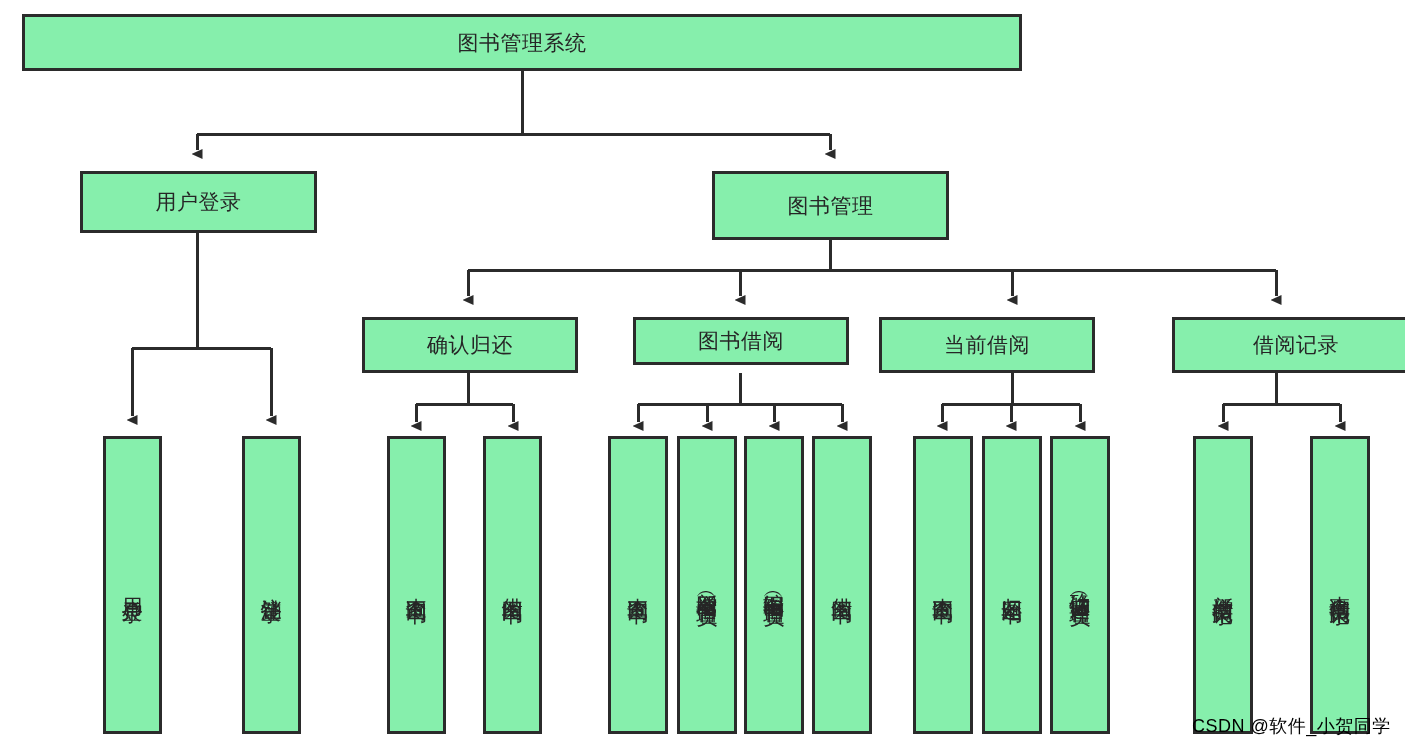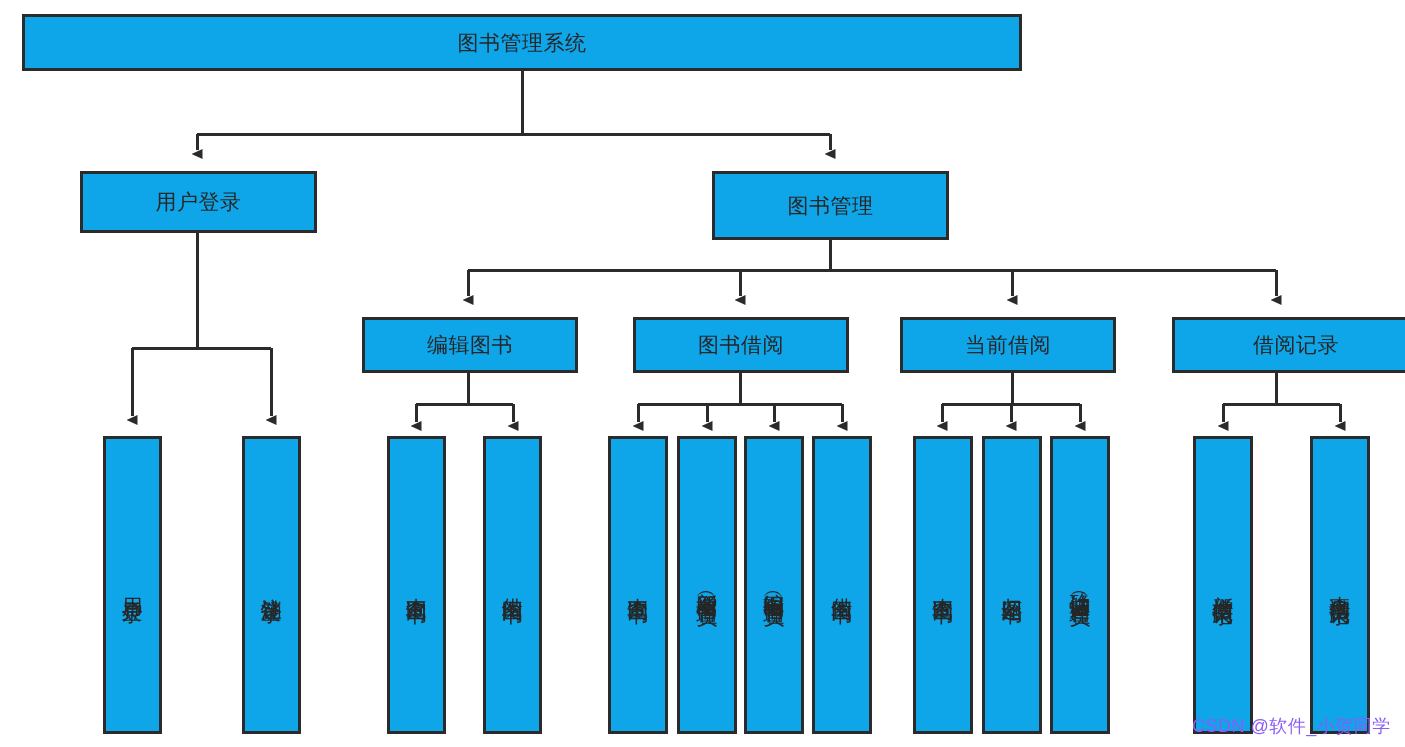--- a/index.html
+++ b/index.html
@@ -21,21 +21,21 @@
     position: absolute;
     left: 0;
     top: 0;
     width: 1405px;
     height: 747px;
     pointer-events: none;
   }
   .node {
     position: absolute;
     box-sizing: border-box;
-    background: #0ea5e9;
+    background: #86efac;
     border: 3px solid #2b2b2b;
     display: flex;
     align-items: center;
     justify-content: center;
     color: #262626;
   }
   .node.horiz .node-label {
     white-space: nowrap;
     font-size: 21px;
     line-height: 1.1;
@@ -51,21 +51,21 @@
     font-size: 21px;
     line-height: 1.32;
     letter-spacing: 2px;
     text-align: center;
     white-space: nowrap;
   }
   .root .node-label { font-size: 22px; }
   .watermark {
     position: absolute;
     font-size: 18px;
-    color: #8b5cf6;
+    color: #000000;
     white-space: nowrap;
     letter-spacing: 0.5px;
   }
 </style>
 </head>
 <body>
 
 <div id="stage">
 
   <svg id="wires" viewBox="0 0 1405 747" xmlns="http://www.w3.org/2000/svg">
@@ -124,28 +124,28 @@
 
   <div class="node horiz" style="left:80px; top:171px; width:237px; height:62px;">
     <span class="node-label">用户登录</span>
   </div>
 
   <div class="node horiz" style="left:712px; top:171px; width:237px; height:69px;">
     <span class="node-label">图书管理</span>
   </div>
 
   <div class="node horiz" style="left:362px; top:317px; width:216px; height:56px;">
-    <span class="node-label">编辑图书</span>
-  </div>
-
-  <div class="node horiz" style="left:633px; top:317px; width:216px; height:56px;">
+    <span class="node-label">确认归还</span>
+  </div>
+
+  <div class="node horiz" style="left:633px; top:317px; width:216px; height:48px;">
     <span class="node-label">图书借阅</span>
   </div>
 
-  <div class="node horiz" style="left:900px; top:317px; width:216px; height:56px;">
+  <div class="node horiz" style="left:879px; top:317px; width:216px; height:56px;">
     <span class="node-label">当前借阅</span>
   </div>
 
   <div class="node horiz" style="left:1172px; top:317px; width:248px; height:56px;">
     <span class="node-label">借阅记录</span>
   </div>
 
   <div class="node vert" style="left:103px; top:436px; width:59px; height:298px;">
     <span class="node-label">用户登录</span>
   </div>

